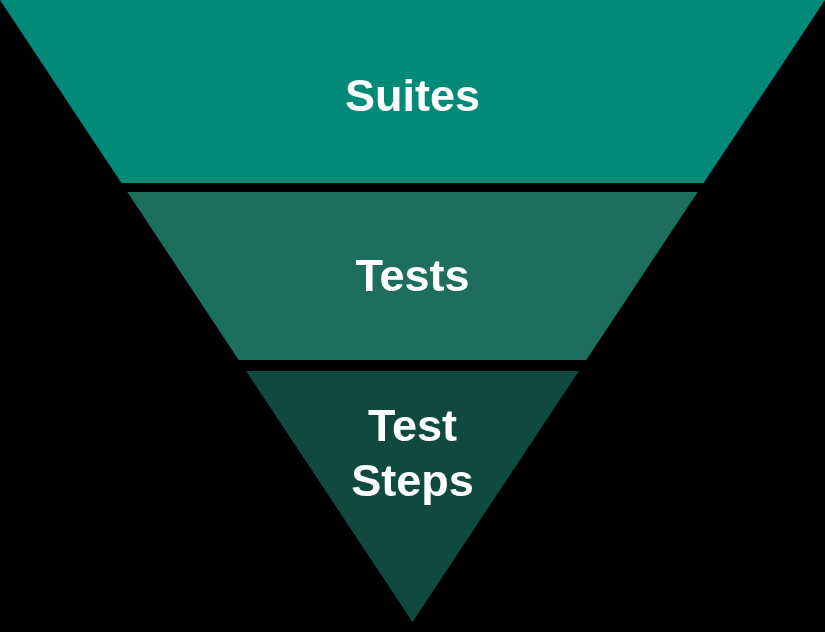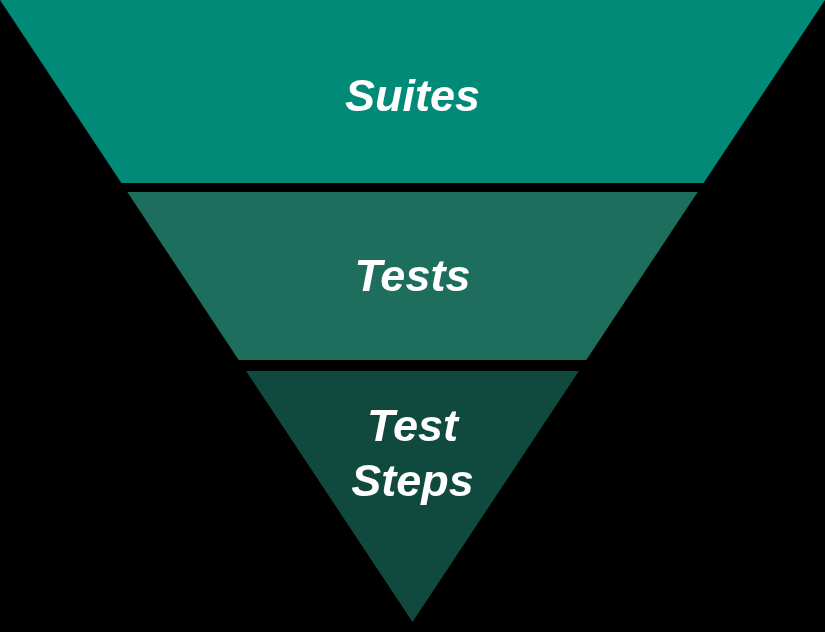--- a/index.html
+++ b/index.html
@@ -10,21 +10,20 @@
     width: 825px;
     height: 632px;
     background: #000000;
     overflow: hidden;
     font-family: "Liberation Sans", sans-serif;
   }
   .stage {
     position: relative;
     width: 825px;
     height: 632px;
-    font-style: italic;
   }
   svg {
     display: block;
   }
   .funnel-label {
     font-family: "Liberation Sans", "DejaVu Sans", sans-serif;
     font-weight: bold;
     font-size: 45px;
     fill: #ffffff;
     text-anchor: middle;

